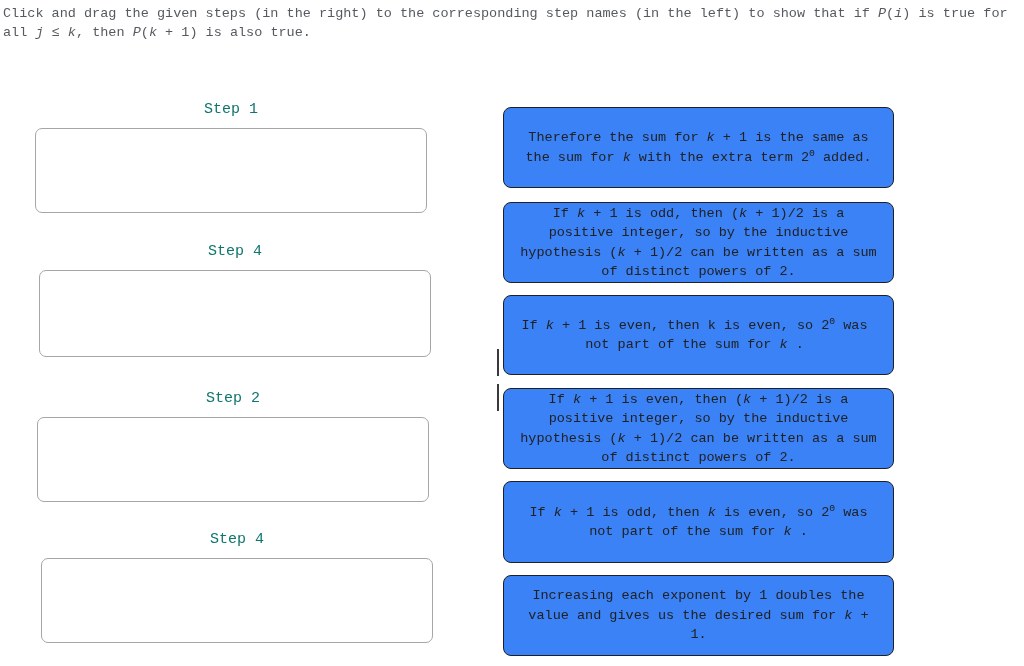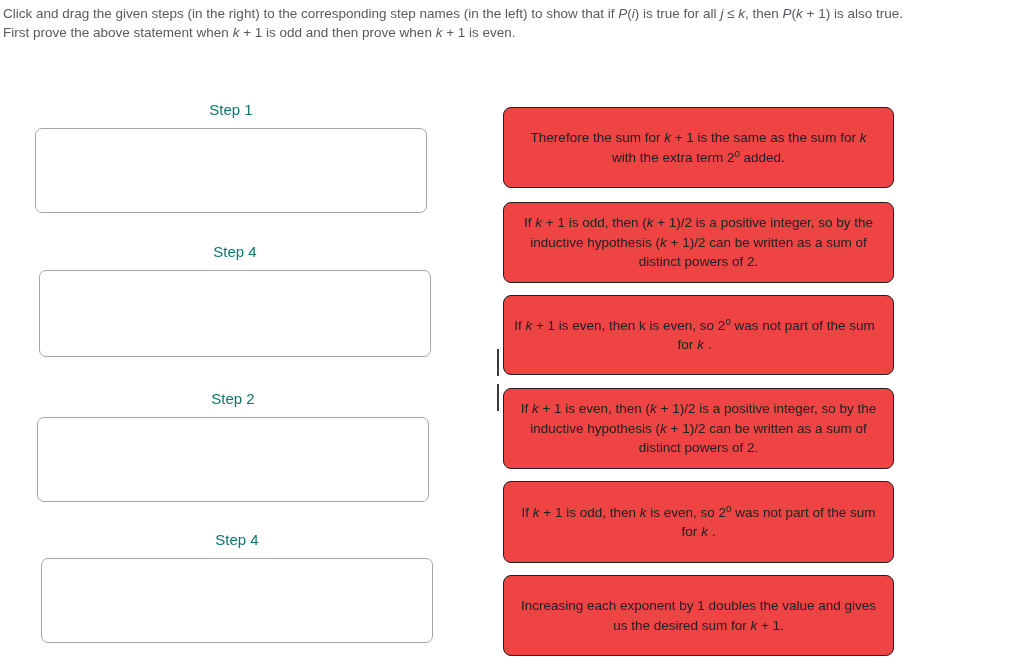--- a/index.html
+++ b/index.html
@@ -9,20 +9,21 @@
     width: 1024px;
     height: 666px;
     overflow: hidden;
     font-family: "Liberation Sans", "DejaVu Sans", sans-serif;
   }
   .stage {
     position: relative;
     width: 1024px;
     height: 666px;
     background: #ffffff;
+    font-family: Liberation Mono, monospace;
   }
   
   .instructions {
     position: absolute;
     left: 3px;
     top: 4px;
     width: 1018px;
     font-size: 13.5px;
     line-height: 19px;
     color: #565a60;
@@ -54,21 +55,21 @@
   .g3 { left: 37px; top: 390px; }
   .g4 { left: 41px; top: 531px; }
   
   .card {
     position: absolute;
     left: 503px;
     width: 391px;
     box-sizing: border-box;
     border: 1.5px solid #1f2023;
     border-radius: 8px;
-    background: #ef4444;
+    background: #3b82f6;
     display: flex;
     align-items: center;
     justify-content: center;
     text-align: center;
     padding: 4px 16px;
     font-size: 13.5px;
     line-height: 19.5px;
     color: #202124;
     cursor: grab;
   }
@@ -89,21 +90,20 @@
   .caret-a { top: 349px; height: 27px; }
   .caret-b { top: 384px; height: 27px; }
 </style>
 </head>
 <body>
 
 <div class="stage">
 
   <div class="instructions">
     <p>Click and drag the given steps (in the right) to the corresponding step names (in the left) to show that if <i>P</i>(<i>i</i>) is true for all <i>j</i> ≤ <i>k</i>, then <i>P</i>(<i>k</i> + 1) is also true.</p>
-    <p>First prove the above statement when <i>k</i> + 1 is odd and then prove when <i>k</i> + 1 is even.</p>
   </div>
 
   <div class="step-group g1">
     <div class="step-label">Step 1</div>
     <div class="dropzone"></div>
   </div>
 
   <div class="step-group g2">
     <div class="step-label">Step 4</div>
     <div class="dropzone"></div>

